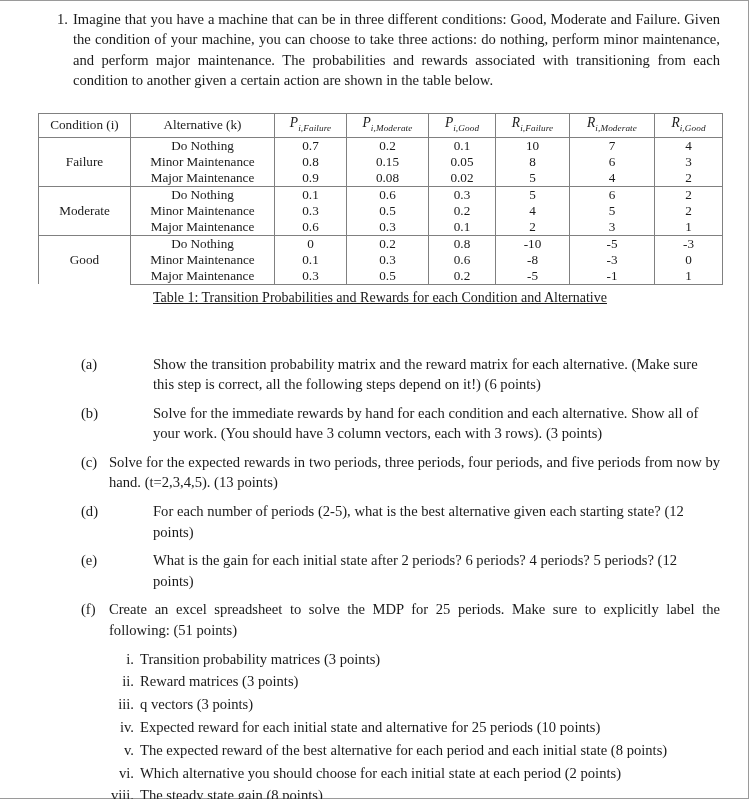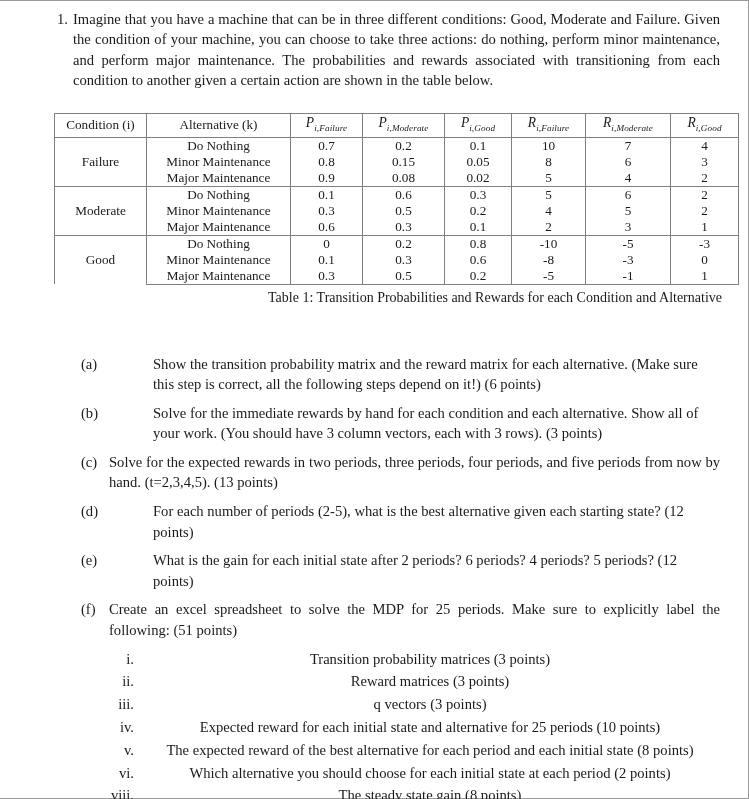--- a/index.html
+++ b/index.html
@@ -49,21 +49,20 @@
     text-justify: inter-word;
     hyphens: none;
   }
 
   
   .tbl-wrap {
     position: absolute;
     left: 38px;
     top: 112px;
     width: 684px;
-    margin-left: 16px;
   }
   table.mdp {
     border-collapse: collapse;
     width: 684px;
     table-layout: fixed;
     font-size: 13.2px;
   }
   table.mdp td, table.mdp th {
     border-left: 1px solid #808080;
     border-right: 1px solid #808080;
@@ -101,23 +100,24 @@
     font-style: italic;
     letter-spacing: 0.1px;
   }
 
   
   .caption {
     position: absolute;
     left: 38px;
     top: 287px;
     width: 684px;
-    text-align: right;
+    text-align: center;
     font-size: 14px;
     line-height: 19px;
+    text-decoration: underline;
   }
 
   
   .alpha-list {
     position: absolute;
     left: 81px;
     top: 353px;
     width: 639px;
   }
   .alpha-item {
@@ -157,21 +157,21 @@
     text-align: right;
     padding-right: 6px;
     box-sizing: border-box;
     font-size: 14.6px;
     line-height: 20.3px;
   }
   .roman-text {
     flex: 1 1 auto;
     font-size: 14.6px;
     line-height: 20.3px;
-    text-align: center;
+    text-align: left;
   }
 </style>
 </head>
 <body>
 
 <div class="page">
 
   <div class="problem">
     <div class="problem-num">1.</div>
     <div class="problem-body">Imagine that you have a machine that can be in three different conditions: Good, Moderate and Failure. Given the condition of your machine, you can choose to take three actions: do nothing, perform minor maintenance, and perform major maintenance. The probabilities and rewards associated with transitioning from each condition to another given a certain action are shown in the table below.</div>

